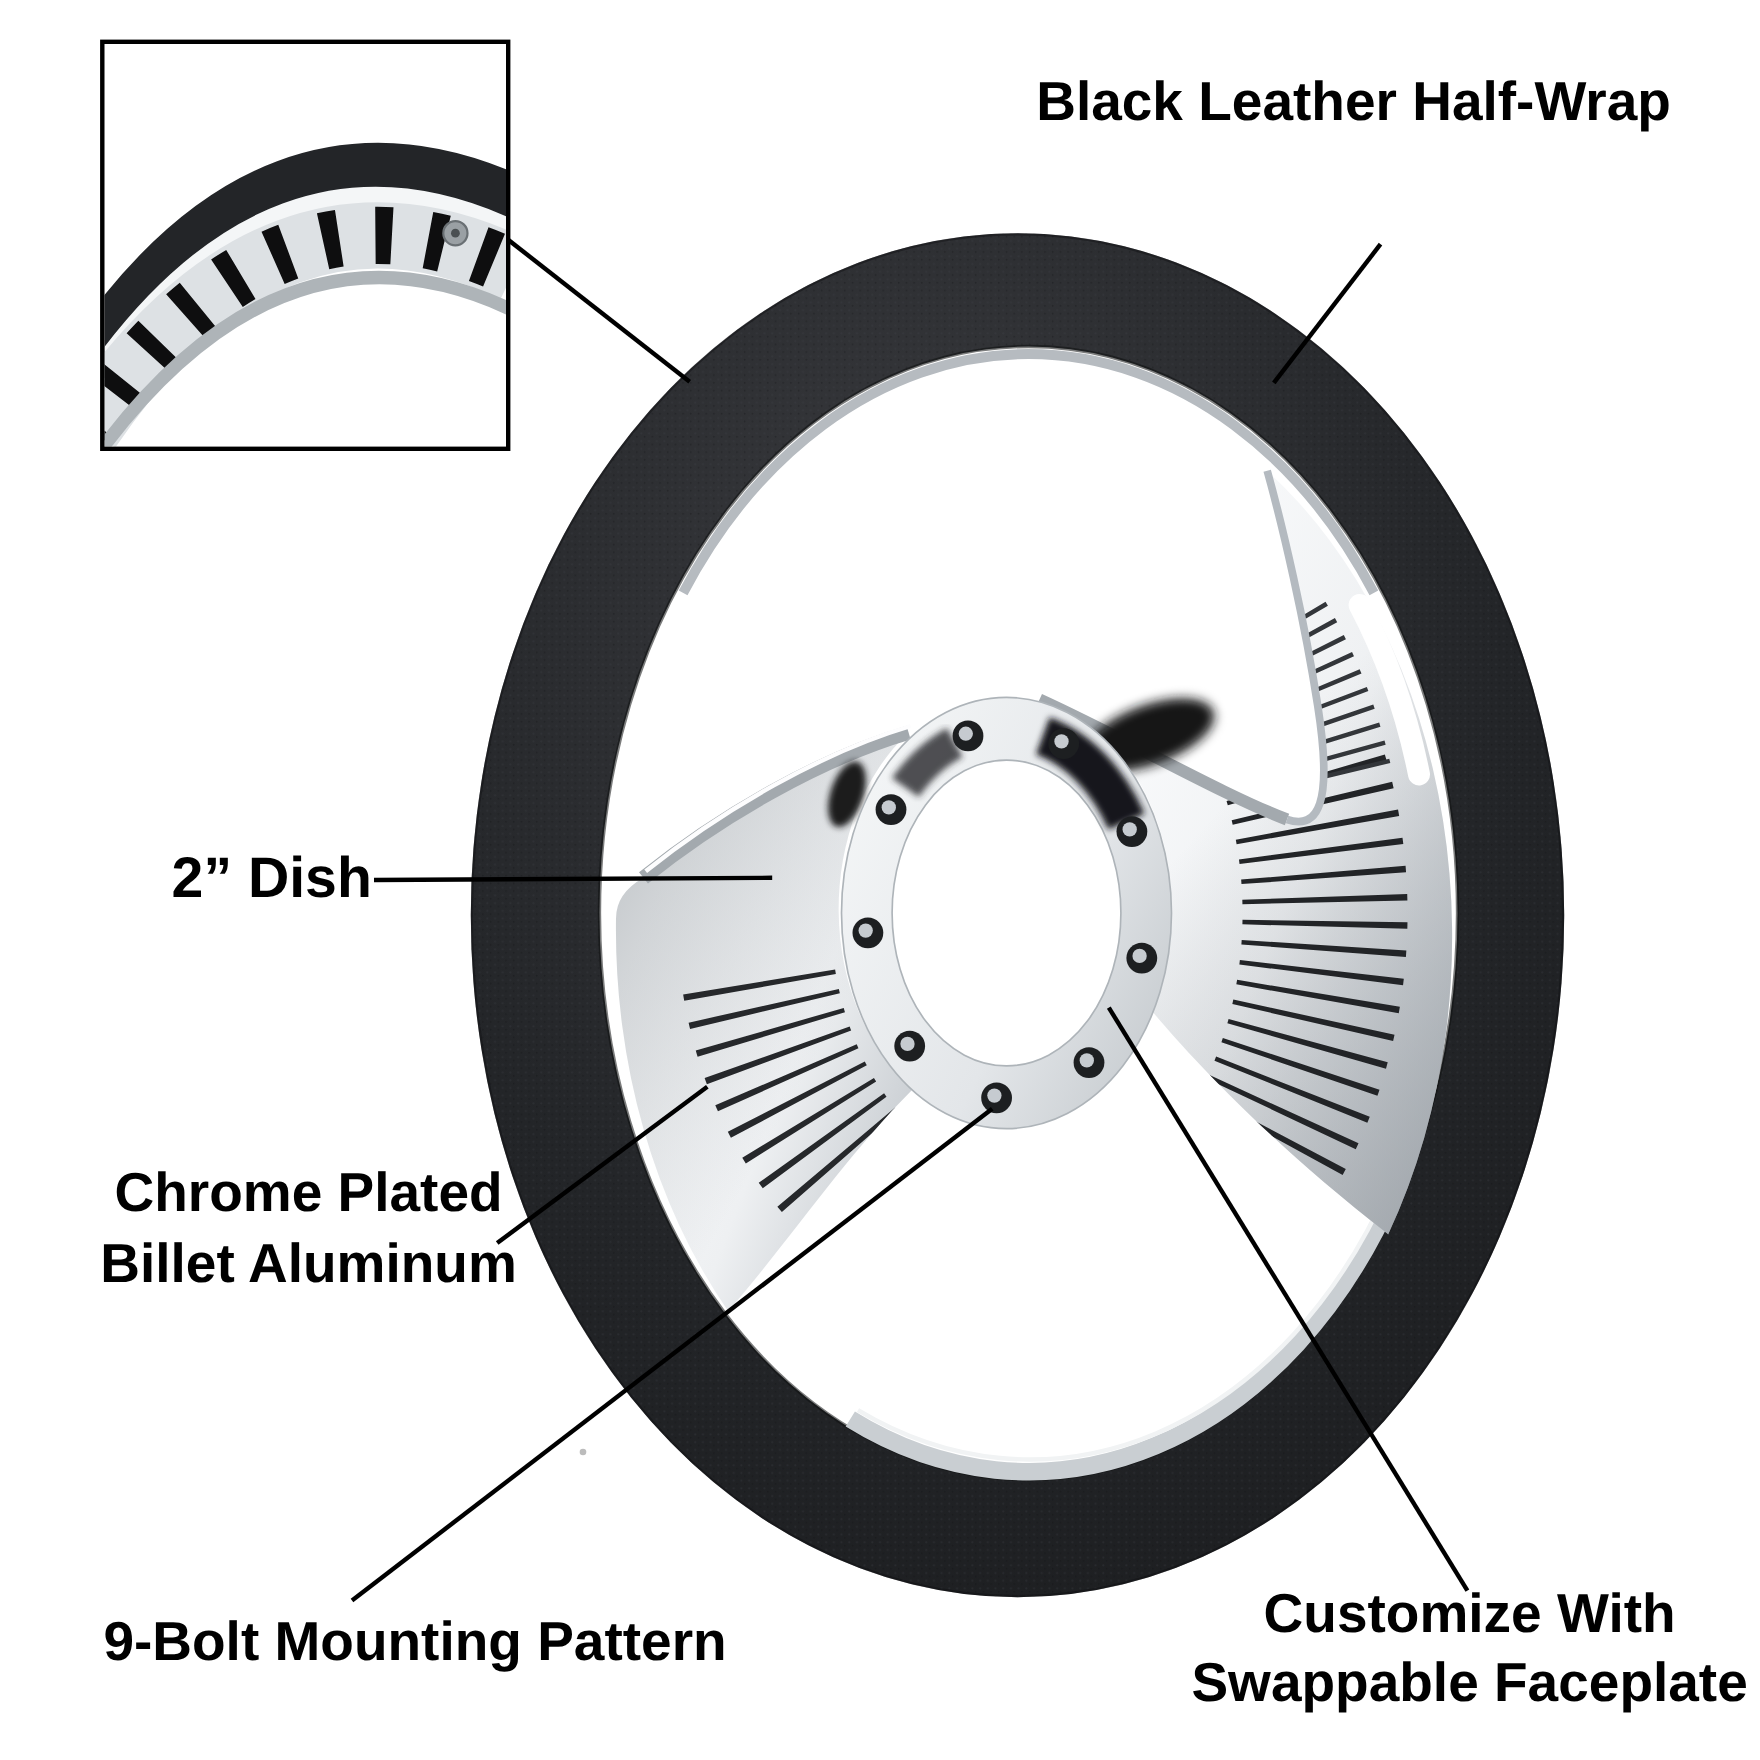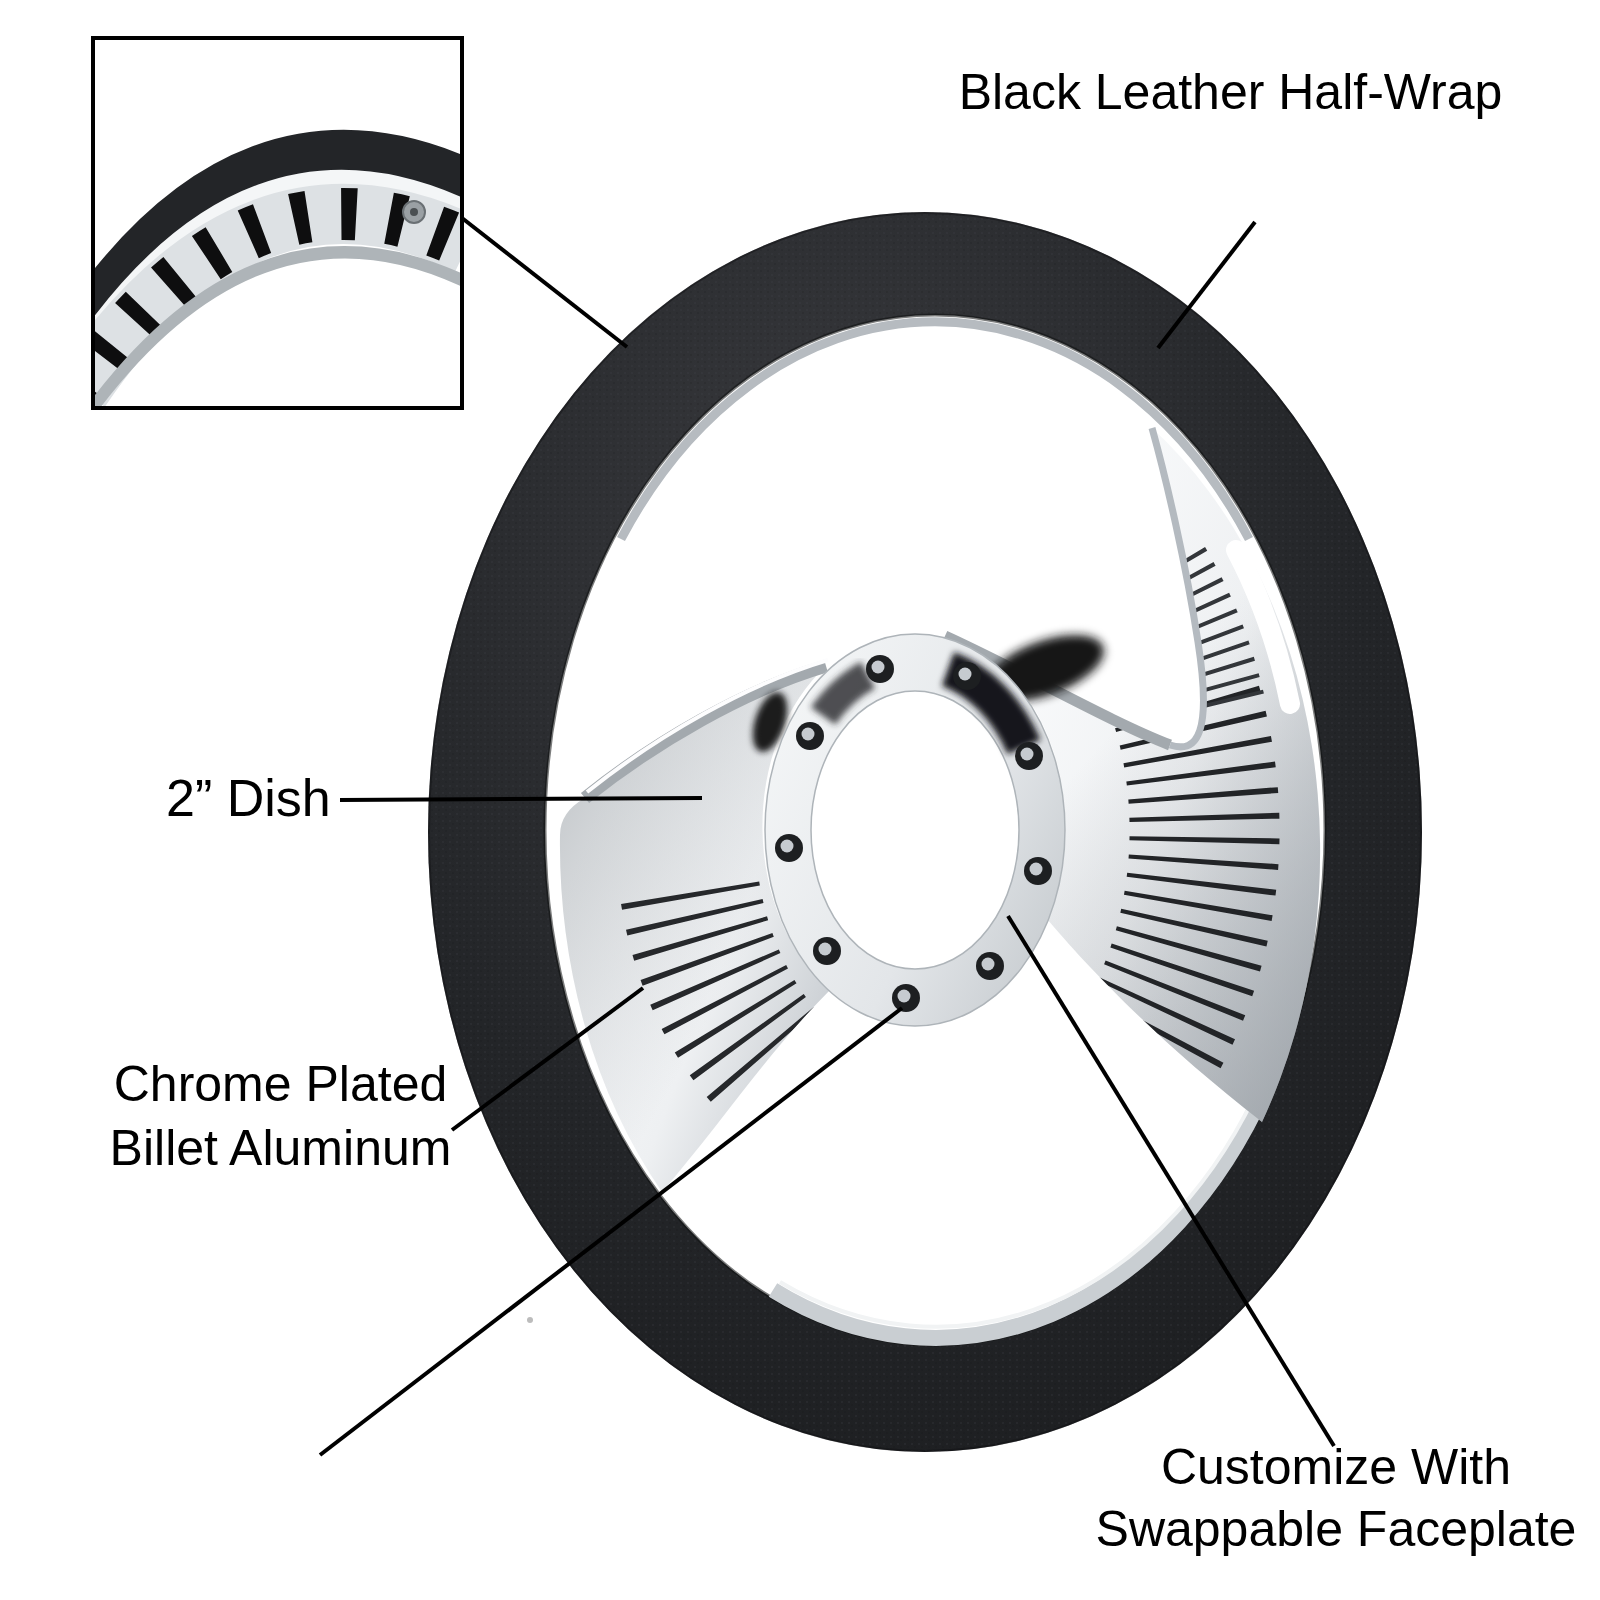--- a/index.html
+++ b/index.html
@@ -1,29 +1,29 @@
 <!DOCTYPE html>
 <html><head>
 <meta charset="utf-8">
 <style>
   html,body{margin:0;padding:0;background:#ffffff;}
   .stage{
     position:relative;width:1600px;height:1600px;background:#ffffff;
-    font-family:"Liberation Sans",sans-serif;overflow:hidden;color:#000;
+    font-family:"Liberation Sans",sans-serif;overflow:hidden;color:#000;font-weight:bold;
   }
   .stage svg{position:absolute;left:0;top:0;}
   .callout{
     position:absolute;font-size:50px;line-height:64px;color:#000;
     white-space:nowrap;letter-spacing:0px;
   }
   .center{text-align:center;}
   .callout span{display:block;}
   #lbl-half-wrap{left:938px;top:60px;width:585px;}
   #lbl-finger-grooves{left:57px;top:406px;width:440px;line-height:62px;}
-  #lbl-dish{left:166px;top:766px;font-size:52px;}
+  #lbl-dish{left:156px;top:766px;font-size:52px;}
   #lbl-billet{left:48px;top:1052px;width:465px;}
   #lbl-mounting{left:94px;top:1460px;}
   #lbl-faceplate{left:1040px;top:1436px;width:592px;line-height:62px;}
 </style>
 </head>
 <body>
 
 <div class="stage">
 
 <svg width="1600" height="1600" viewBox="0 0 1600 1600">
@@ -202,19 +202,22 @@
 
 <div class="callout" id="lbl-dish">
   <span>2” Dish</span>
 </div>
 
 <div class="callout center" id="lbl-billet">
   <span>Chrome Plated</span>
   <span>Billet Aluminum</span>
 </div>
 
+<div class="callout" id="lbl-mounting">
+  <span>9-Bolt Mounting Pattern</span>
+</div>
 
 <div class="callout center" id="lbl-faceplate">
   <span>Customize With</span>
   <span>Swappable Faceplate</span>
 </div>
 
 </div>
 
 </body></html>

